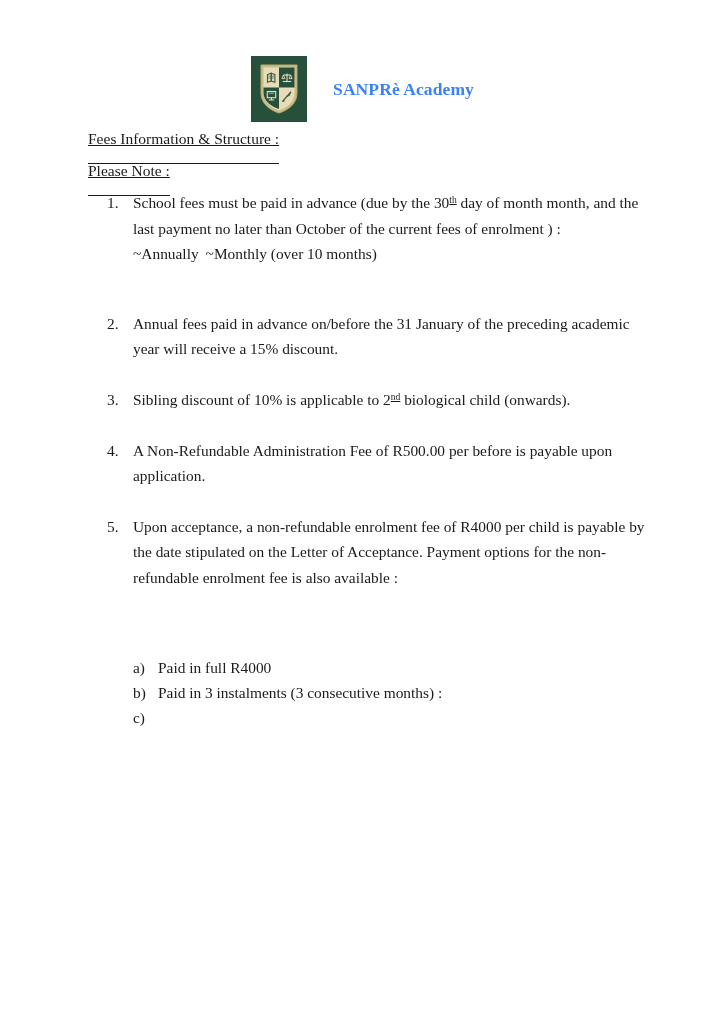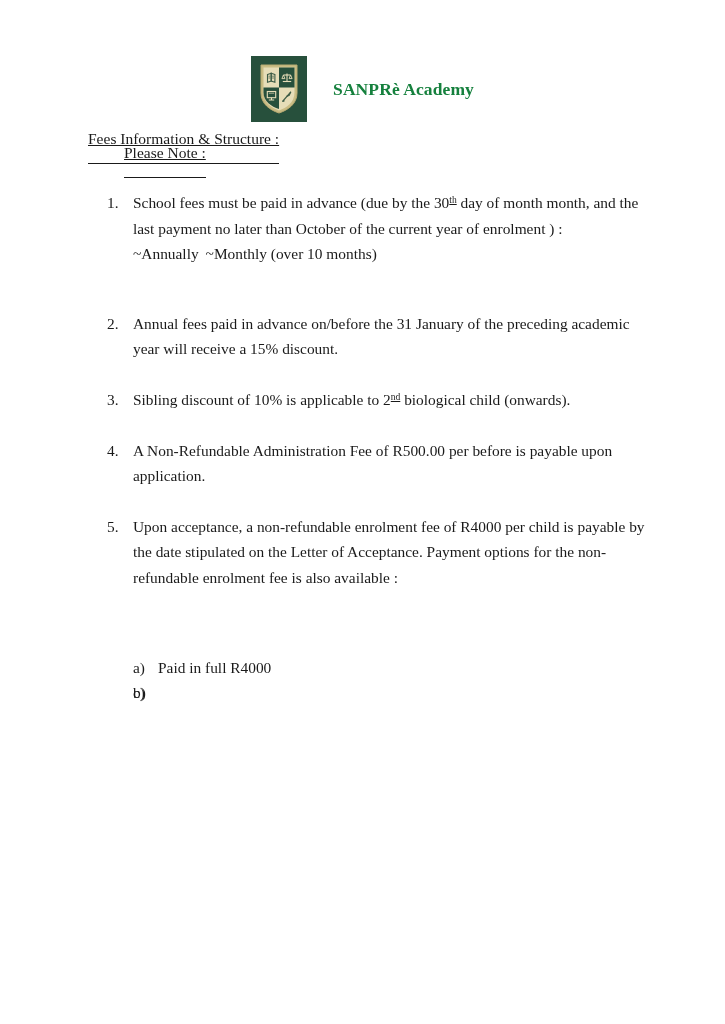--- a/index.html
+++ b/index.html
@@ -38,37 +38,37 @@
     justify-content: center;
     flex: none;
   }
   .logo-box svg { display: block; }
   .school-name {
     font-size: 17.5px;
     font-weight: bold;
     letter-spacing: 0.1px;
     margin-left: 26px;
     white-space: nowrap;
-    color: #15803d;
+    color: #3b82f6;
   }
 
   
   .heading {
     position: absolute;
     left: 88px;
     font-size: 15.5px;
     white-space: nowrap;
   }
   .heading span.u {
     border-bottom: 1px solid #1a1a1a;
     padding-bottom: 16px;
     text-decoration: underline;
   }
   #hd-fees { top: 130px; }
-  #hd-note { top: 144px; margin-left: 36px; }
+  #hd-note { top: 162px; }
 
   
   .list {
     position: absolute;
     left: 88px;
     top: 190px;
     width: 560px;
   }
   .li {
     position: relative;
@@ -177,21 +177,21 @@
     <span class="u">Please Note :</span>
   </div>
 
   <div class="list">
 
     <div class="li" id="item-1">
       <span class="marker">1.</span>
       <span class="body">
         <span>School fees must be paid in advance (due by the 30</span><sup>th</sup><span> day of month</span>
         <span>month, and the last payment no later than October of the current</span>
-        <span>year of enrolment ) :</span><span class="gap-a"></span><span>~Annually</span><span class="gap-b"></span><span>~Monthly (over 10 months)</span>
+        <span>fees of enrolment ) :</span><span class="gap-a"></span><span>~Annually</span><span class="gap-b"></span><span>~Monthly (over 10 months)</span>
       </span>
     </div>
 
     <div class="li" id="item-2">
       <span class="marker">2.</span>
       <span class="body">Annual fees paid in advance on/before the 31 January of the preceding academic year will receive a 15% discount.</span>
     </div>
 
     <div class="li" id="item-3">
       <span class="marker">3.</span>
@@ -214,20 +214,21 @@
 
   <div class="sublist">
 
     <div class="sub-li">
       <span class="marker">a)</span>
       <span>Paid in full R4000</span>
     </div>
 
     <div class="sub-li">
       <span class="marker">b)</span>
+      <span>Paid in 3 instalments (3 consecutive months) :</span>
     </div>
 
 
     <div class="sub-li">
       <span class="marker">c)</span>
     </div>
 
   </div>
 
 </div>

